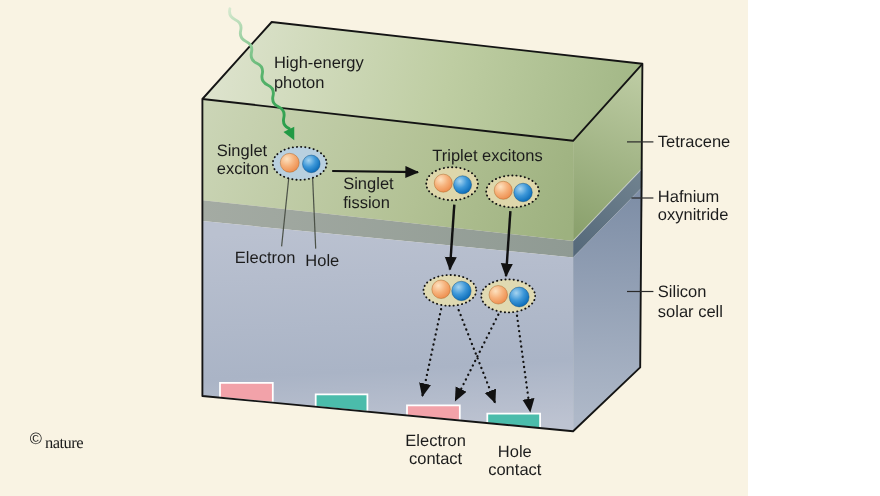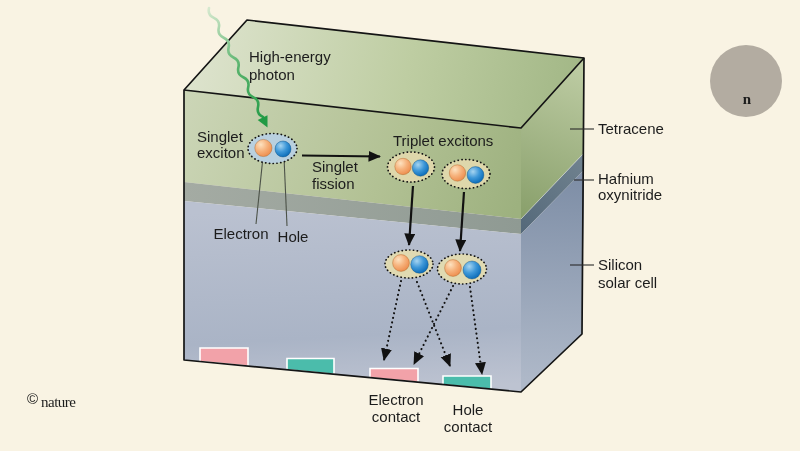--- a/index.html
+++ b/index.html
@@ -1,18 +1,18 @@
 <!DOCTYPE html>
 <html><head>
 <meta charset="utf-8">
 <style>
   html,body{margin:0;padding:0;}
   #stage{
     position:relative;
-    width:800px;height:451px;
+    width:680px;height:451px;
     background:#f9f3e3;
     overflow:hidden;
     font-family:"Liberation Sans", sans-serif;
   }
   svg{position:absolute;left:0;top:0;display:block;}
   text{fill:#1c1c1c;font-family:"Liberation Sans", sans-serif;font-size:15px;}
   .serif{font-family:"Liberation Serif", serif;}
 </style>
 </head>
 <body>

